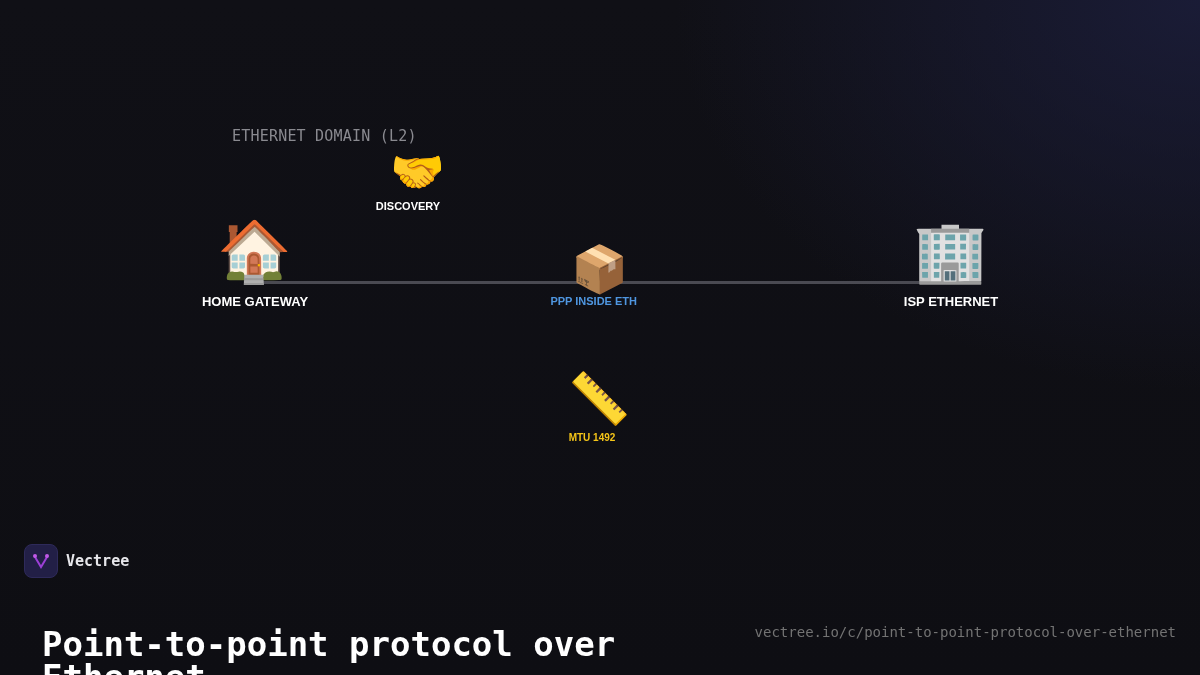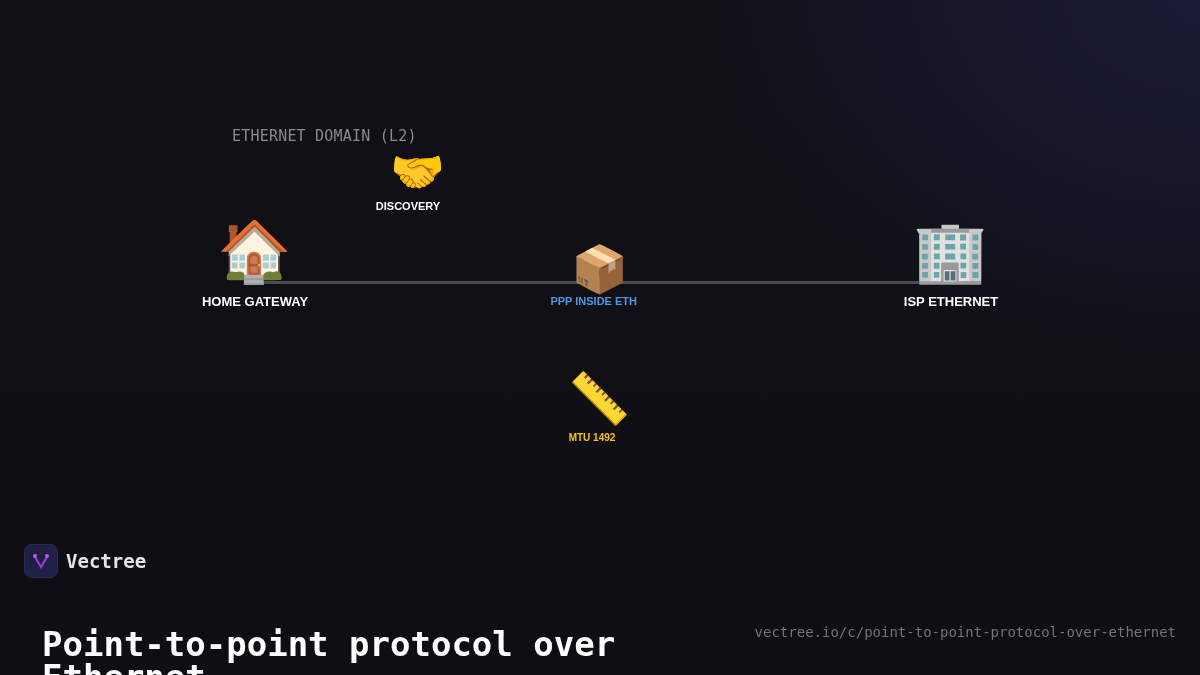--- a/index.html
+++ b/index.html
@@ -46,21 +46,21 @@
   .n-mtu .label { font-size: 10px; color: #f5c518; margin-top: 8px; }
 
   .brand { position: absolute; left: 24px; top: 544px; display: flex; align-items: center; }
   .brand-logo {
     width: 34px; height: 34px; border-radius: 8px;
     background: #221f46; border: 1px solid #2e2a5a; box-sizing: border-box;
     display: flex; align-items: center; justify-content: center;
   }
   .brand-name {
     margin-left: 8px; font-family: "DejaVu Sans Mono", monospace;
-    font-weight: bold; font-size: 19px; color: #e6e6ea;
+    font-weight: bold; font-size: 15px; color: #e6e6ea;
   }
   .title {
     position: absolute; left: 24px; top: 610px; width: 700px;
     font-family: "DejaVu Sans Mono", monospace; font-weight: bold;
     font-size: 34px; line-height: 33px; color: #ffffff; margin: 18px;
   }
   .url {
     position: absolute; right: 24px; top: 624px;
     font-family: "DejaVu Sans Mono", monospace; font-size: 14px; color: #737373;
   }

